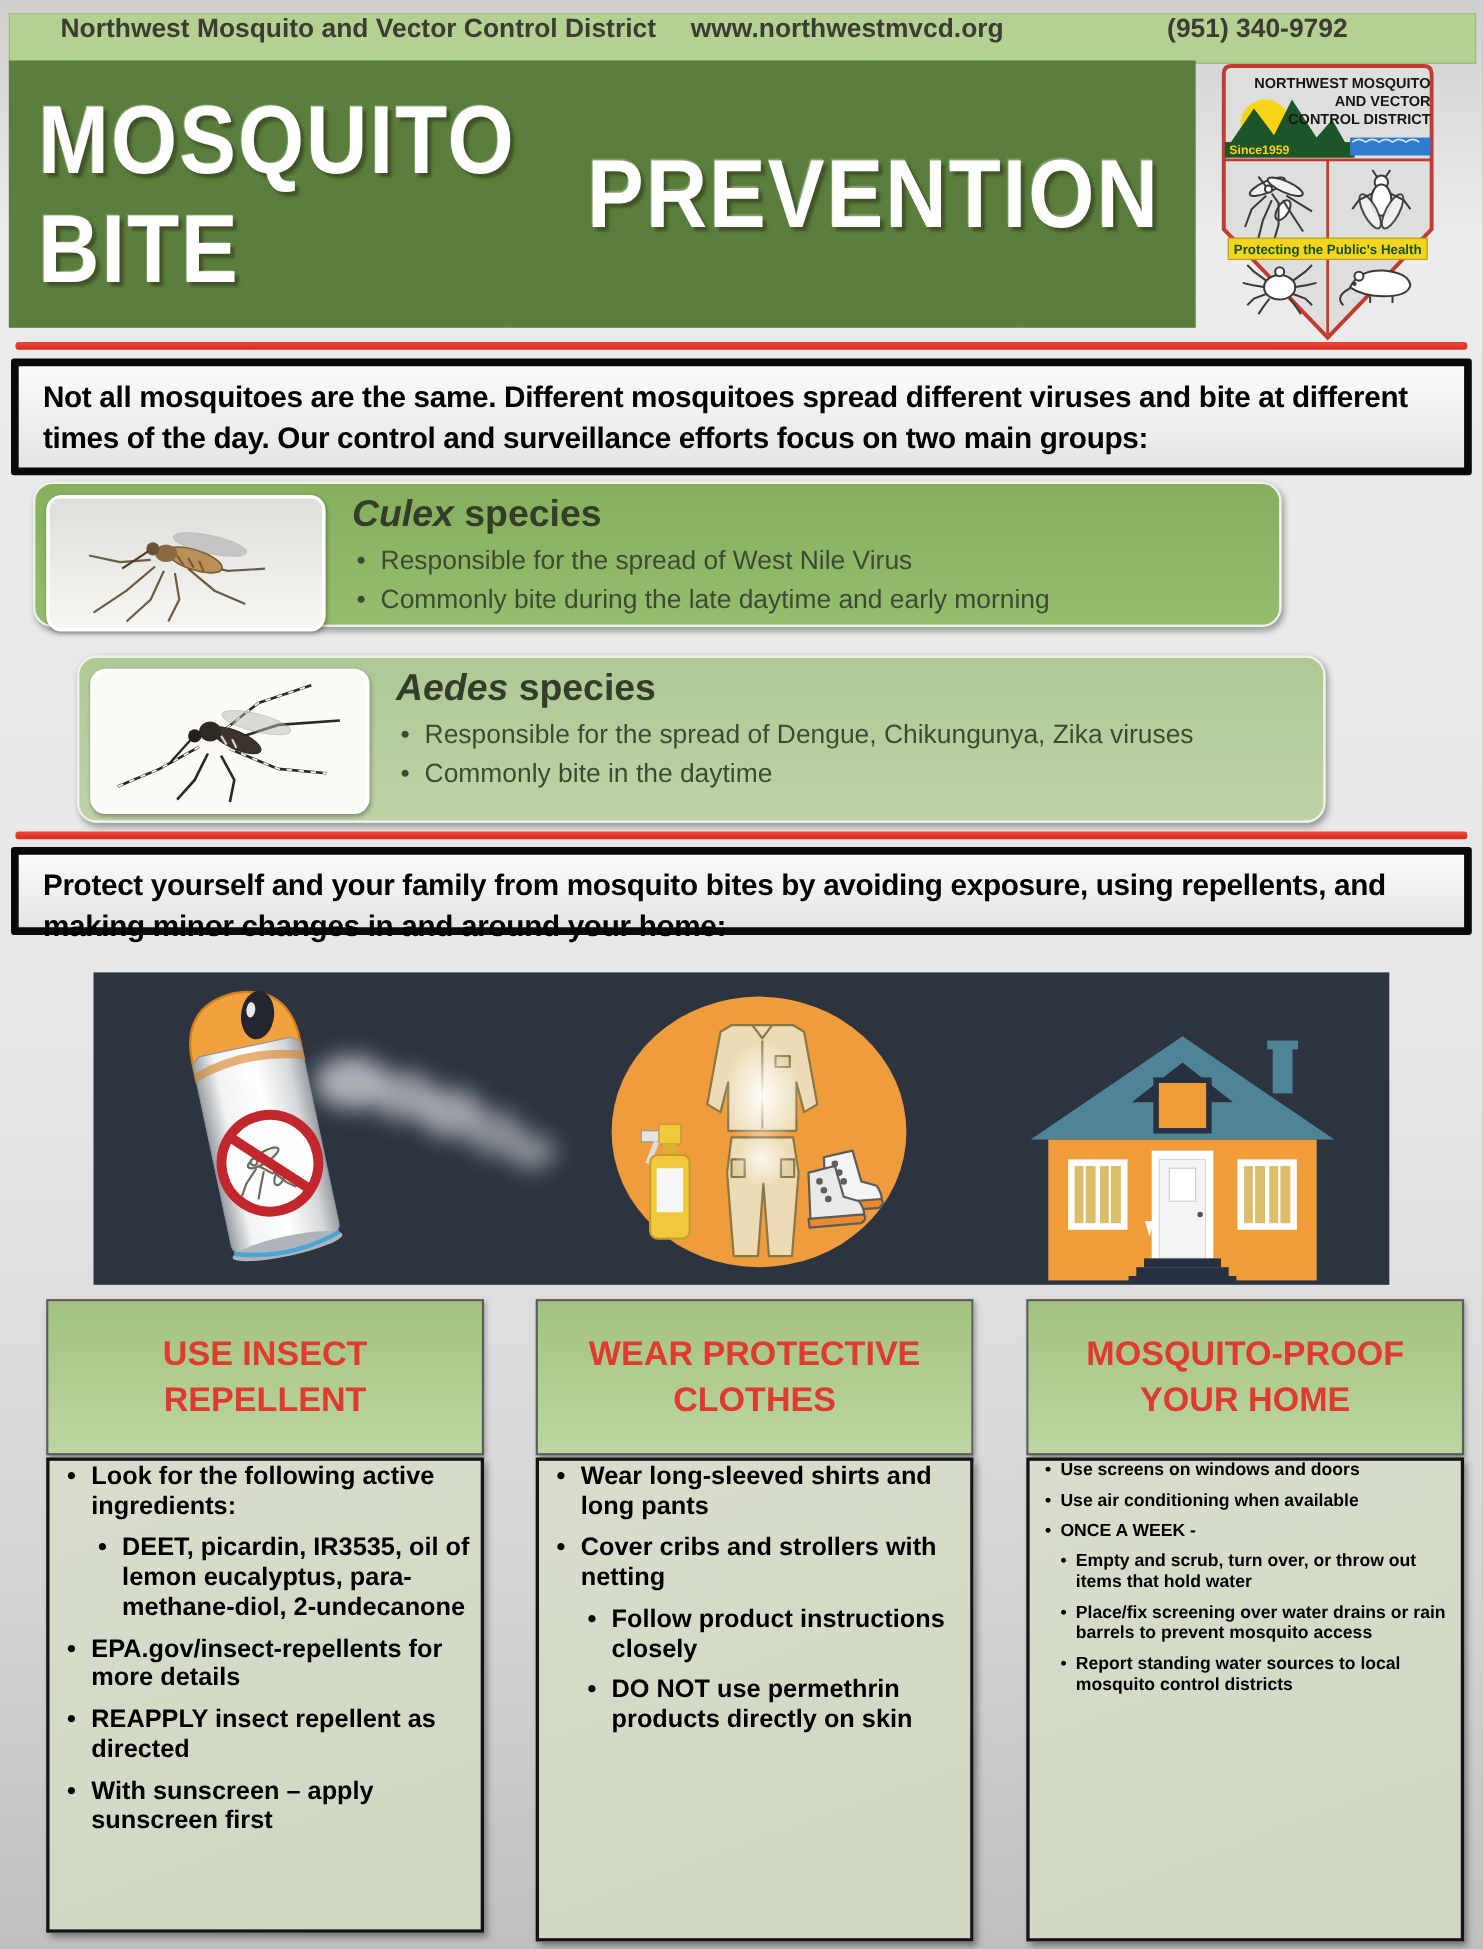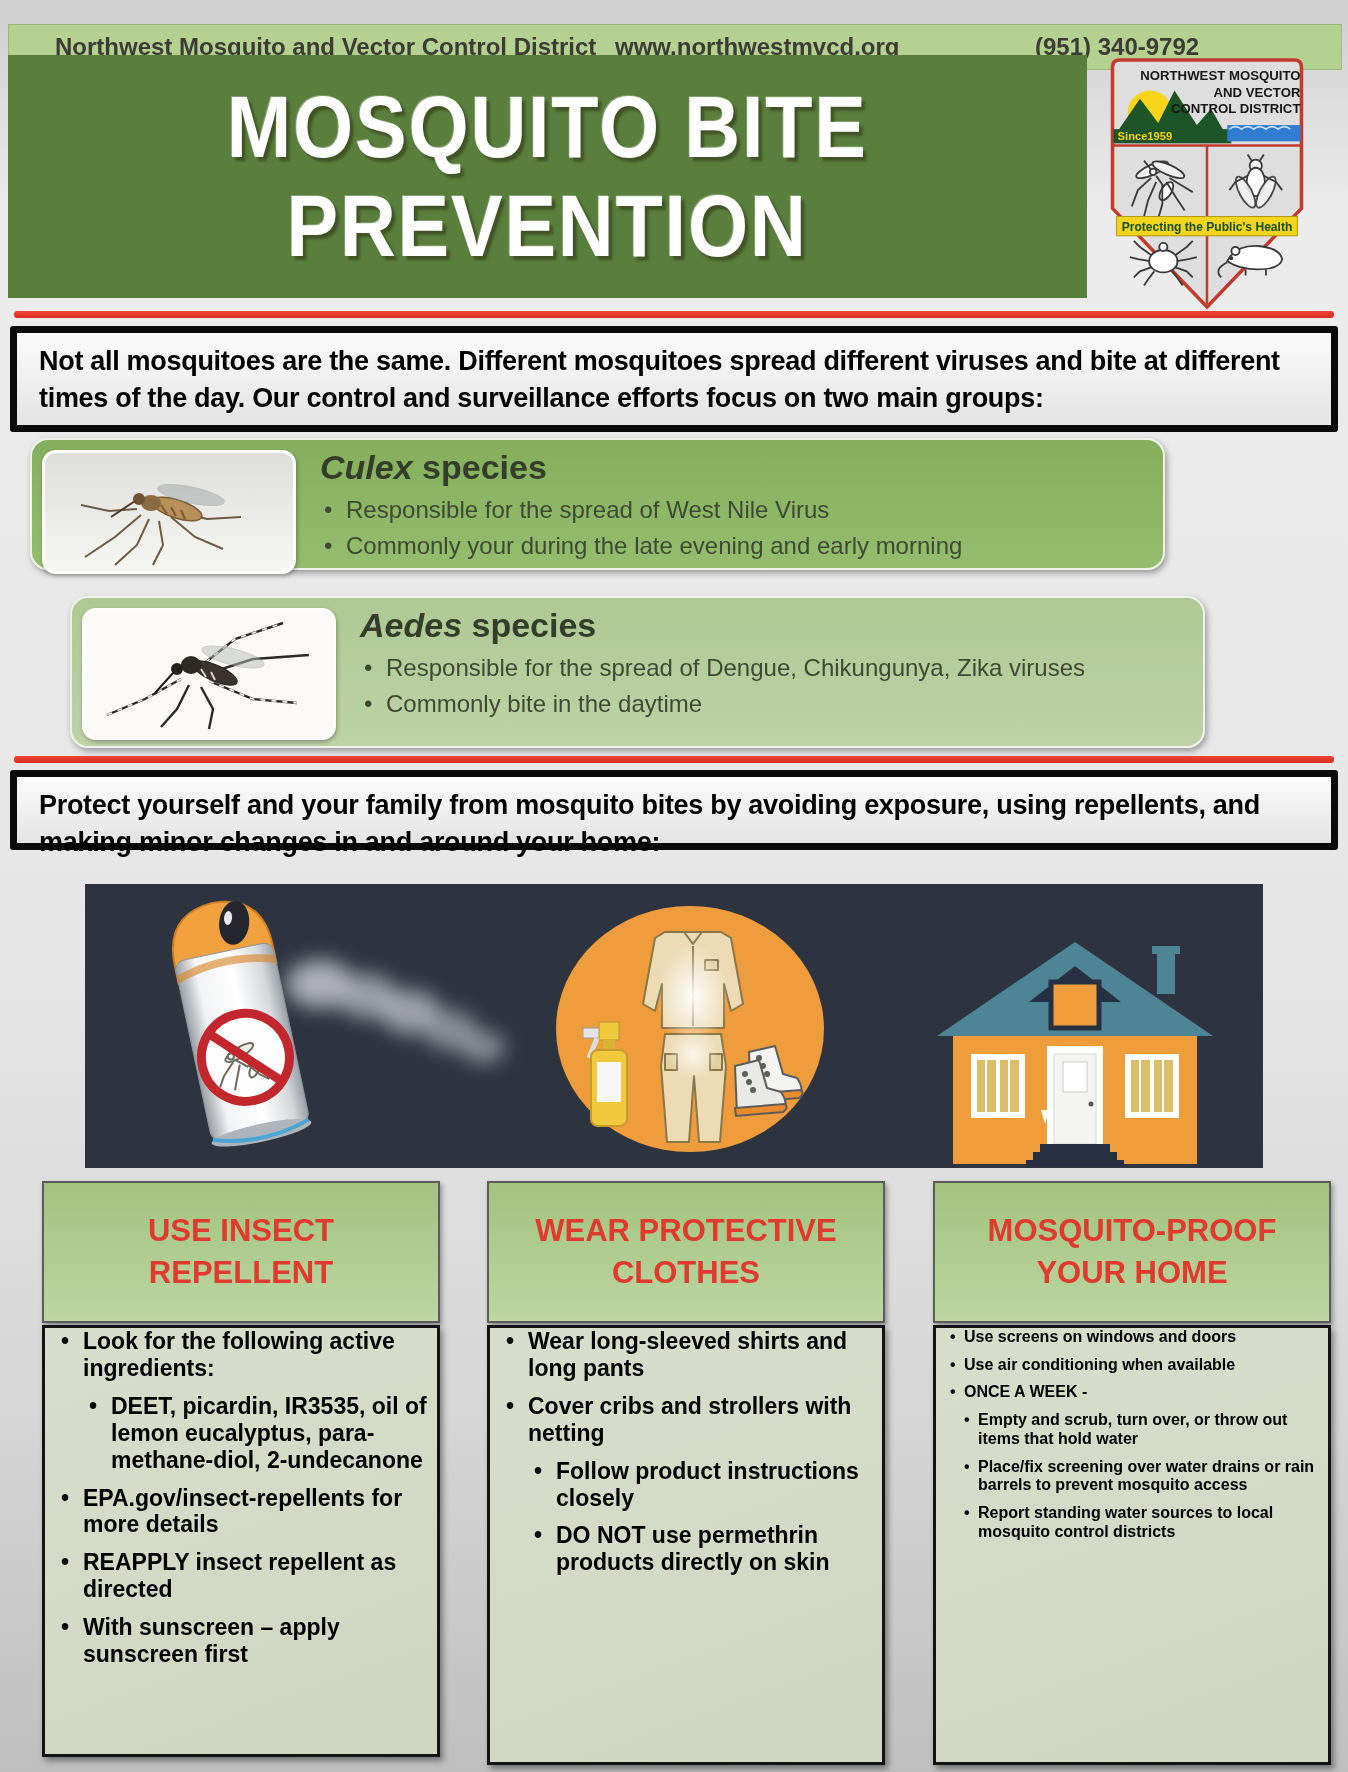--- a/index.html
+++ b/index.html
@@ -2,29 +2,29 @@
 <html><head>
 <meta charset="utf-8">
 <style>
   html,body{margin:0;padding:0;background:#b9b9b9;}
   #page{position:relative;width:1348px;height:1772px;margin:0 auto;overflow:hidden;
         background:linear-gradient(180deg,#cfcfcf 0%,#ececec 12%,#e6e6e6 55%,#d6d6d6 80%,#bfbfbf 100%);
         font-family:"Liberation Sans",sans-serif;}
   .abs{position:absolute;}
 
   
-  #topbar{left:8px;top:24px;width:1332px;height:44px;background:#b5d192;border:1px solid #9cba79;
-          display:flex;align-items:center;color:#3c3c34;font-weight:bold;font-size:24px;}
+  #topbar{left:8px;top:12px;width:1332px;height:44px;background:#b5d192;border:1px solid #9cba79;
+          display:flex;align-items:flex-start;color:#3c3c34;font-weight:bold;font-size:24px;gap:13px;}
   #topbar .seg1{margin-left:46px;width:560px;}
   #topbar .seg2{width:420px;}
   #topbar .seg3{width:260px;}
 
   
   #titleblock{left:8px;top:55px;width:1079px;height:243px;background:#5a7f3d;
-              display:flex;flex-direction:column;align-items:center;justify-content:center;}
+              display:flex;flex-direction:row;align-items:center;justify-content:center;}
   .titleline{color:#fff;font-weight:bold;font-size:88px;line-height:1.12;letter-spacing:2px;
              transform:scaleX(.88);transform-origin:center;
              text-shadow:4px 4px 3px rgba(45,45,20,.55), -1px -1px 0 rgba(255,255,255,.25);}
 
   
   .redline{left:14px;width:1320px;height:7px;background:linear-gradient(180deg,#f04438,#d92c22);border-radius:3px;}
 
   
   .blackbox{left:10px;width:1328px;background:linear-gradient(180deg,#fbfbfb,#e4e4e4);
             border:7px solid #0a0a0a;box-sizing:border-box;border-radius:3px;
@@ -179,21 +179,21 @@
         <line x1="90" y1="48" x2="66" y2="64" stroke="#4e3b25" stroke-width="2"></line>
         <ellipse cx="146" cy="42" rx="34" ry="8" transform="rotate(12 146 42)" fill="#9aa0a2" opacity=".45" stroke="#88908f"></ellipse>
       </svg>
     </div>
     <div class="sp-body">
       <div class="sp-head">
         <span class="it">Culex</span><span> species</span>
       </div>
       <div class="sp-list">
           <div class="li">Responsible for the spread of West Nile Virus</div>
-          <div class="li">Commonly your during the late evening and early morning</div>
+          <div class="li">Commonly bite during the late daytime and early morning</div>
         </div>
     </div>
   </div>
 
   <div class="abs panel" id="panel-aedes">
     <div class="photo" style="width:248px;height:126px">
       <svg viewBox="0 0 248 126" width="248" height="126">
         <rect width="248" height="126" fill="#fbfaf6"></rect>
         <g stroke="#2a2a2a" fill="none" stroke-width="2.4">
           <polyline points="112,58 150,28 198,12"></polyline>

